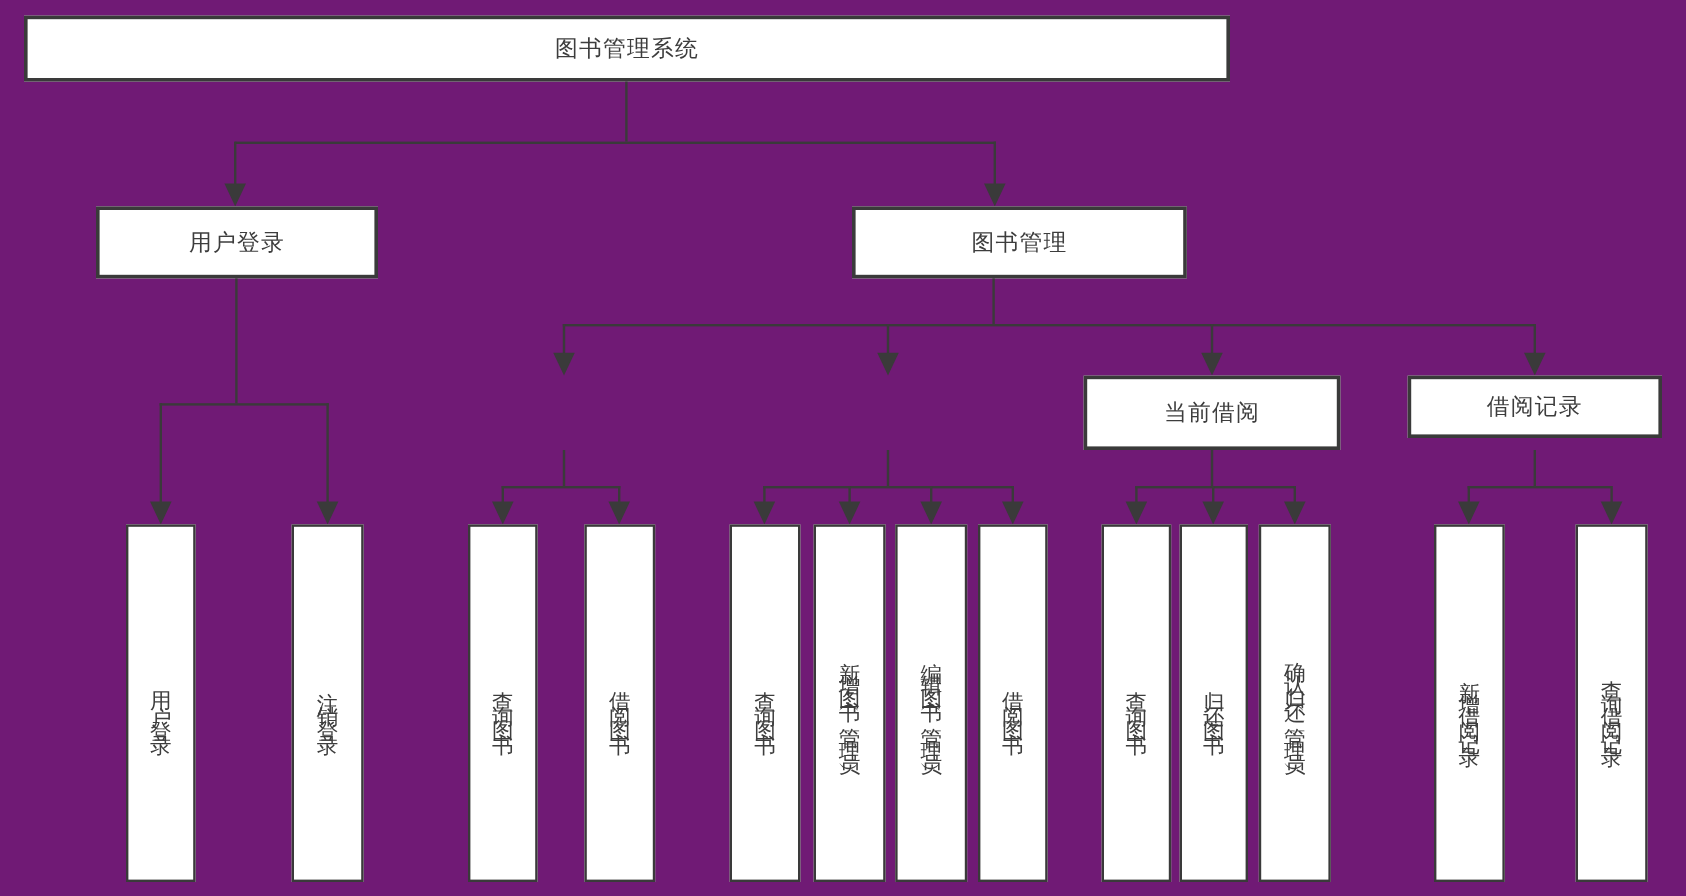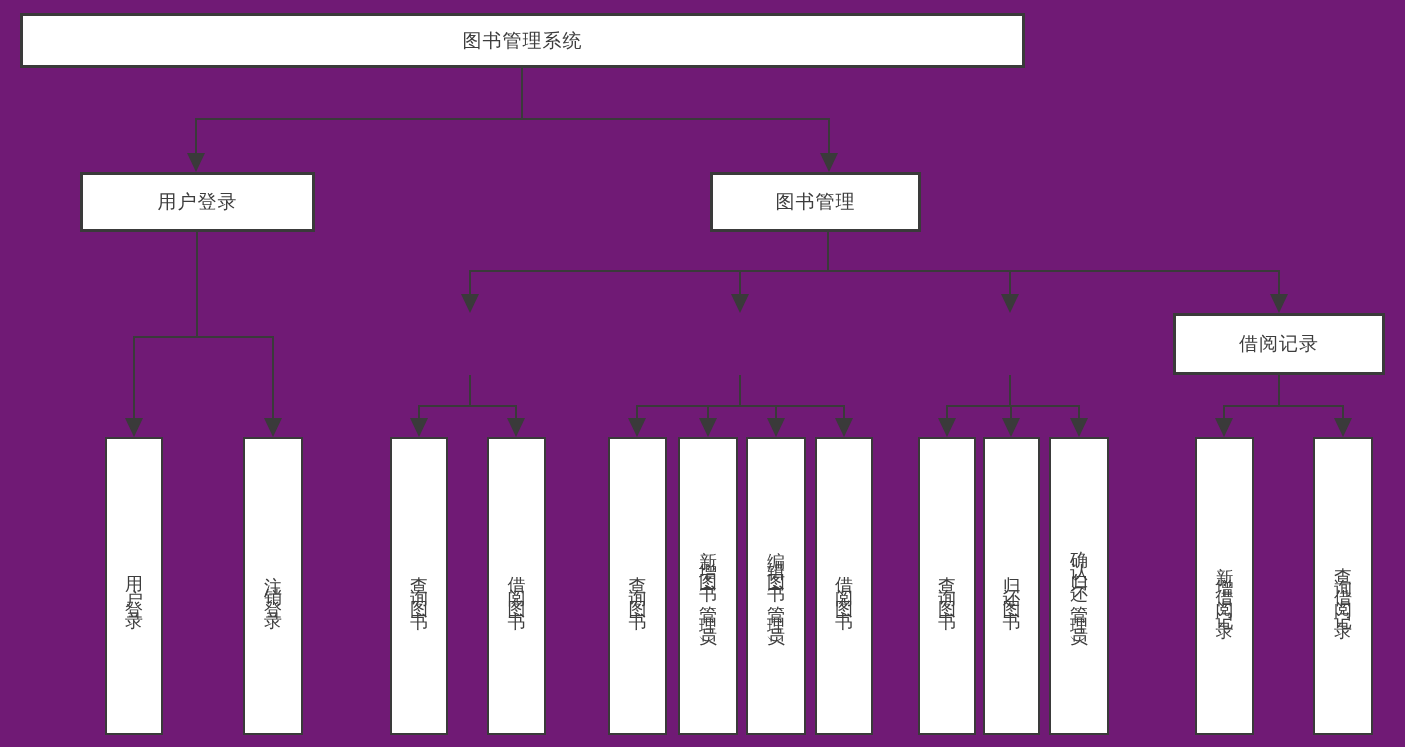--- a/index.html
+++ b/index.html
@@ -85,21 +85,21 @@
   <div class="vl" style="left:521px; top:68px; height:50px;"></div>
   <div class="hl" style="left:196px; top:118px; width:634px;"></div>
   <div class="vl" style="left:195px; top:118px; height:37px;"></div>
   <div class="arrow" style="left:187px; top:153px;"></div>
   <div class="vl" style="left:828px; top:118px; height:37px;"></div>
   <div class="arrow" style="left:820px; top:153px;"></div>
 
   <div class="box hbox" style="left:80px; top:172px; width:235px; height:60px;">
     <span class="lbl">用户登录</span>
   </div>
-  <div class="box hbox" style="left:710px; top:172px; width:211px; height:60px;">
+  <div class="box hbox" style="left:710px; top:172px; width:279px; height:60px;">
     <span class="lbl">图书管理</span>
   </div>
 
   <div class="vl" style="left:196px; top:232px; height:104px;"></div>
   <div class="hl" style="left:133px; top:336px; width:141px;"></div>
   <div class="vl" style="left:133px; top:336px; height:84px;"></div>
   <div class="arrow" style="left:125px; top:418px;"></div>
   <div class="vl" style="left:272px; top:336px; height:84px;"></div>
   <div class="arrow" style="left:264px; top:418px;"></div>
 
@@ -107,21 +107,24 @@
   <div class="hl" style="left:469px; top:270px; width:811px;"></div>
   <div class="vl" style="left:469px; top:270px; height:26px;"></div>
   <div class="arrow" style="left:461px; top:294px;"></div>
   <div class="vl" style="left:739px; top:270px; height:26px;"></div>
   <div class="arrow" style="left:731px; top:294px;"></div>
   <div class="vl" style="left:1009px; top:270px; height:26px;"></div>
   <div class="arrow" style="left:1001px; top:294px;"></div>
   <div class="vl" style="left:1278px; top:270px; height:26px;"></div>
   <div class="arrow" style="left:1270px; top:294px;"></div>
 
-  <div class="box hbox" style="left:1173px; top:313px; width:212px; height:62px;">
+  <div class="box hbox" style="left:903px; top:313px; width:214px; height:62px;">
+    <span class="lbl">当前借阅</span>
+  </div>
+  <div class="box hbox" style="left:1173px; top:313px; width:212px; height:52px;">
     <span class="lbl">借阅记录</span>
   </div>
 
   <div class="vl" style="left:469px; top:375px; height:30px;"></div>
   <div class="hl" style="left:418px; top:405px; width:99px;"></div>
   <div class="vl" style="left:418px; top:405px; height:15px;"></div>
   <div class="arrow" style="left:410px; top:418px;"></div>
   <div class="vl" style="left:515px; top:405px; height:15px;"></div>
   <div class="arrow" style="left:507px; top:418px;"></div>
 

